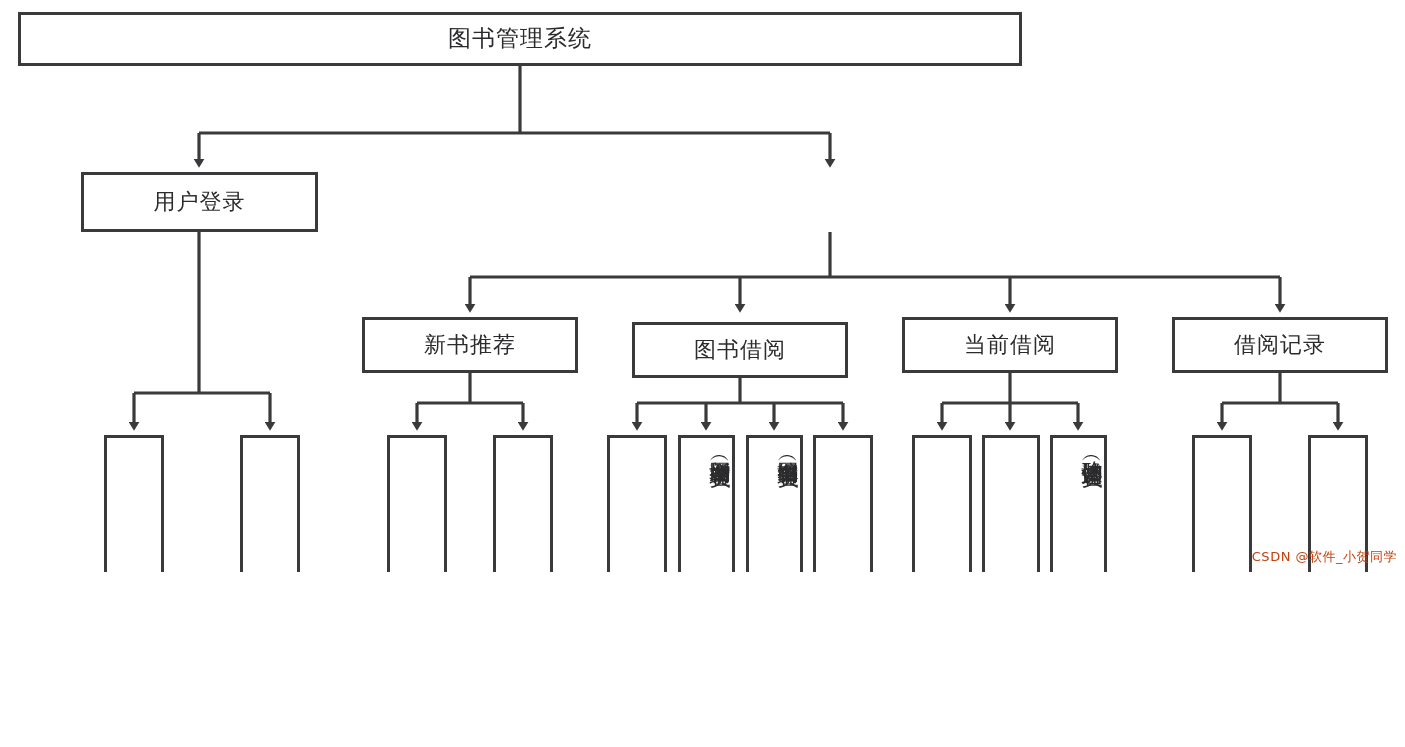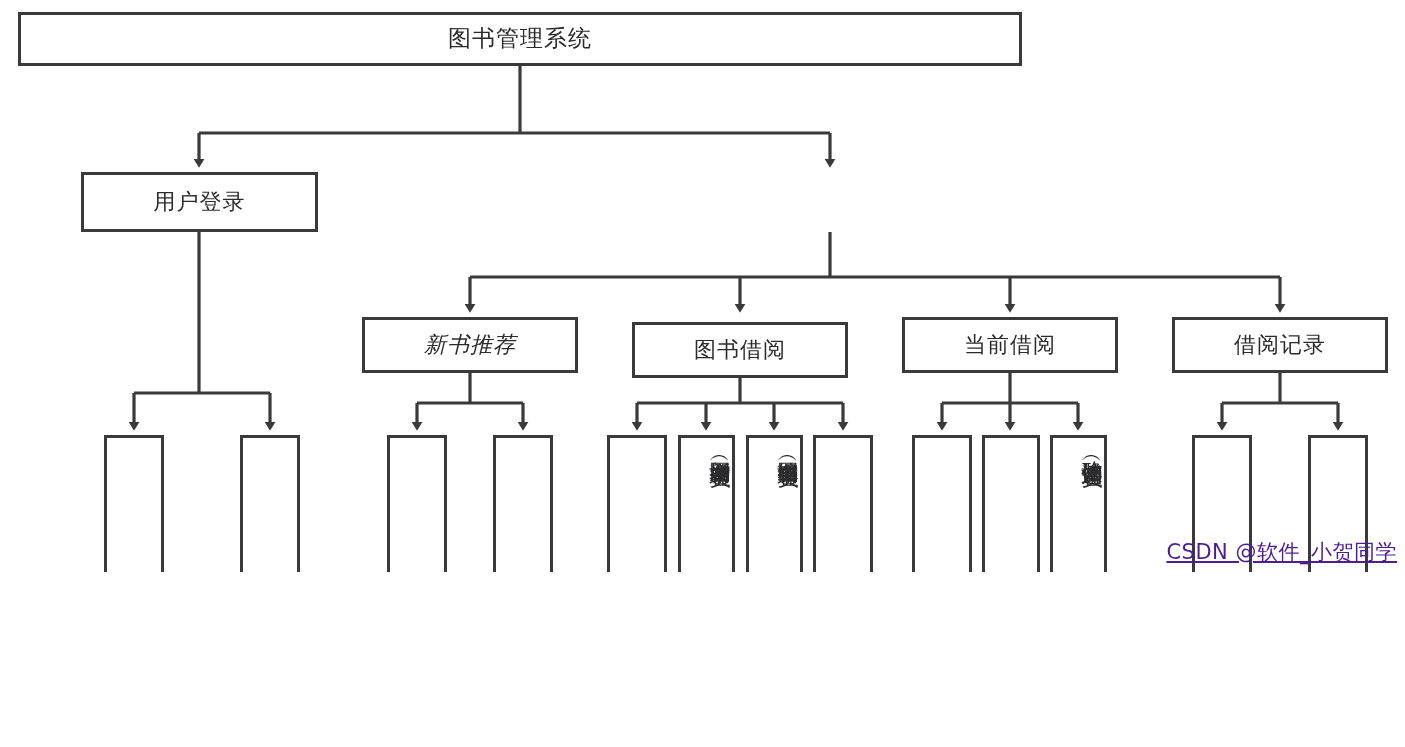--- a/index.html
+++ b/index.html
@@ -56,25 +56,24 @@
     justify-content: flex-start;
   }
   .node .label {
     display: block;
     white-space: pre-line;
   }
   .watermark {
     position: absolute;
     right: 8px;
     bottom: 6px;
-    font-size: 21px;
-    color: #4c1d95;
+    font-size: 13px;
+    color: #c2410c;
     letter-spacing: 0.5px;
     white-space: nowrap;
-    text-decoration: underline;
   }
 </style>
 </head>
 <body>
 
 <div id="canvas">
 
   <svg class="edges" viewBox="0 0 1405 747" xmlns="http://www.w3.org/2000/svg">
     <defs>
       <marker id="arrow" markerWidth="9" markerHeight="11" refX="1.2" refY="5.5" orient="auto" markerUnits="userSpaceOnUse">
@@ -127,21 +126,21 @@
 
   <div class="node horiz root" style="left:18px; top:12px; width:1004px; height:54px;">
     <span class="label">图书管理系统</span>
   </div>
 
   <div class="node horiz" style="left:81px; top:172px; width:237px; height:60px;">
     <span class="label">用户登录</span>
   </div>
 
 
-  <div class="node horiz" style="left:362px; top:317px; width:216px; height:56px;font-style:italic;">
+  <div class="node horiz" style="left:362px; top:317px; width:216px; height:56px;">
     <span class="label">新书推荐</span>
   </div>
 
   <div class="node horiz" style="left:632px; top:322px; width:216px; height:56px;">
     <span class="label">图书借阅</span>
   </div>
 
   <div class="node horiz" style="left:1172px; top:317px; width:216px; height:56px;">
     <span class="label">借阅记录</span>
   </div>

